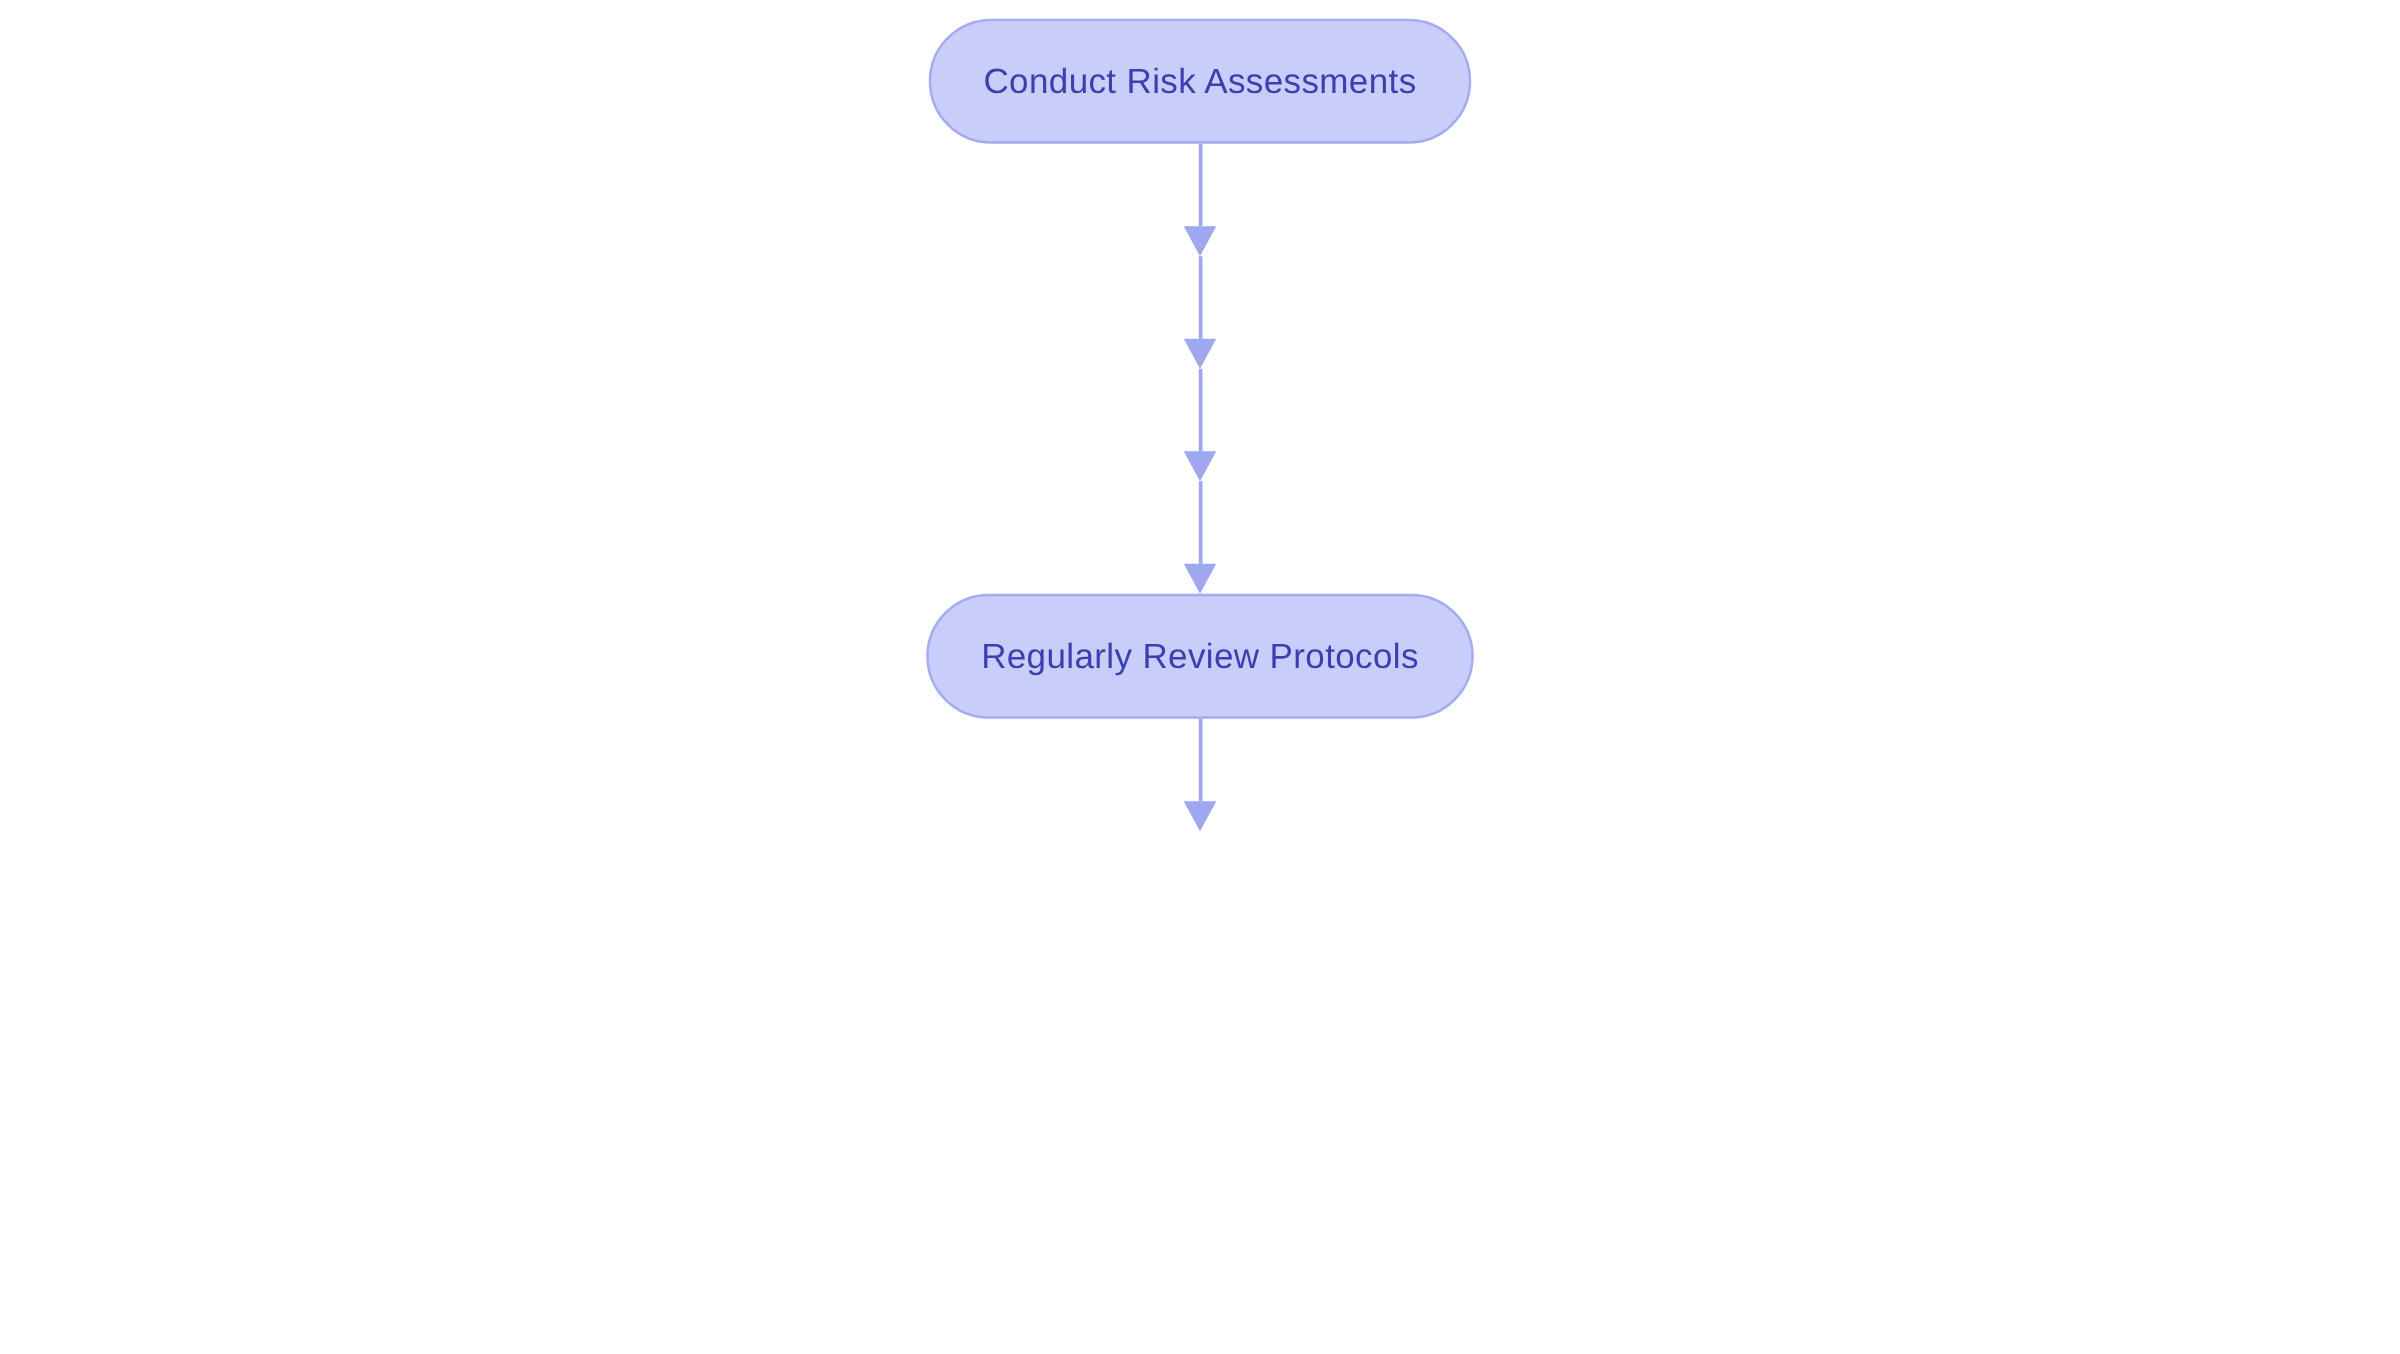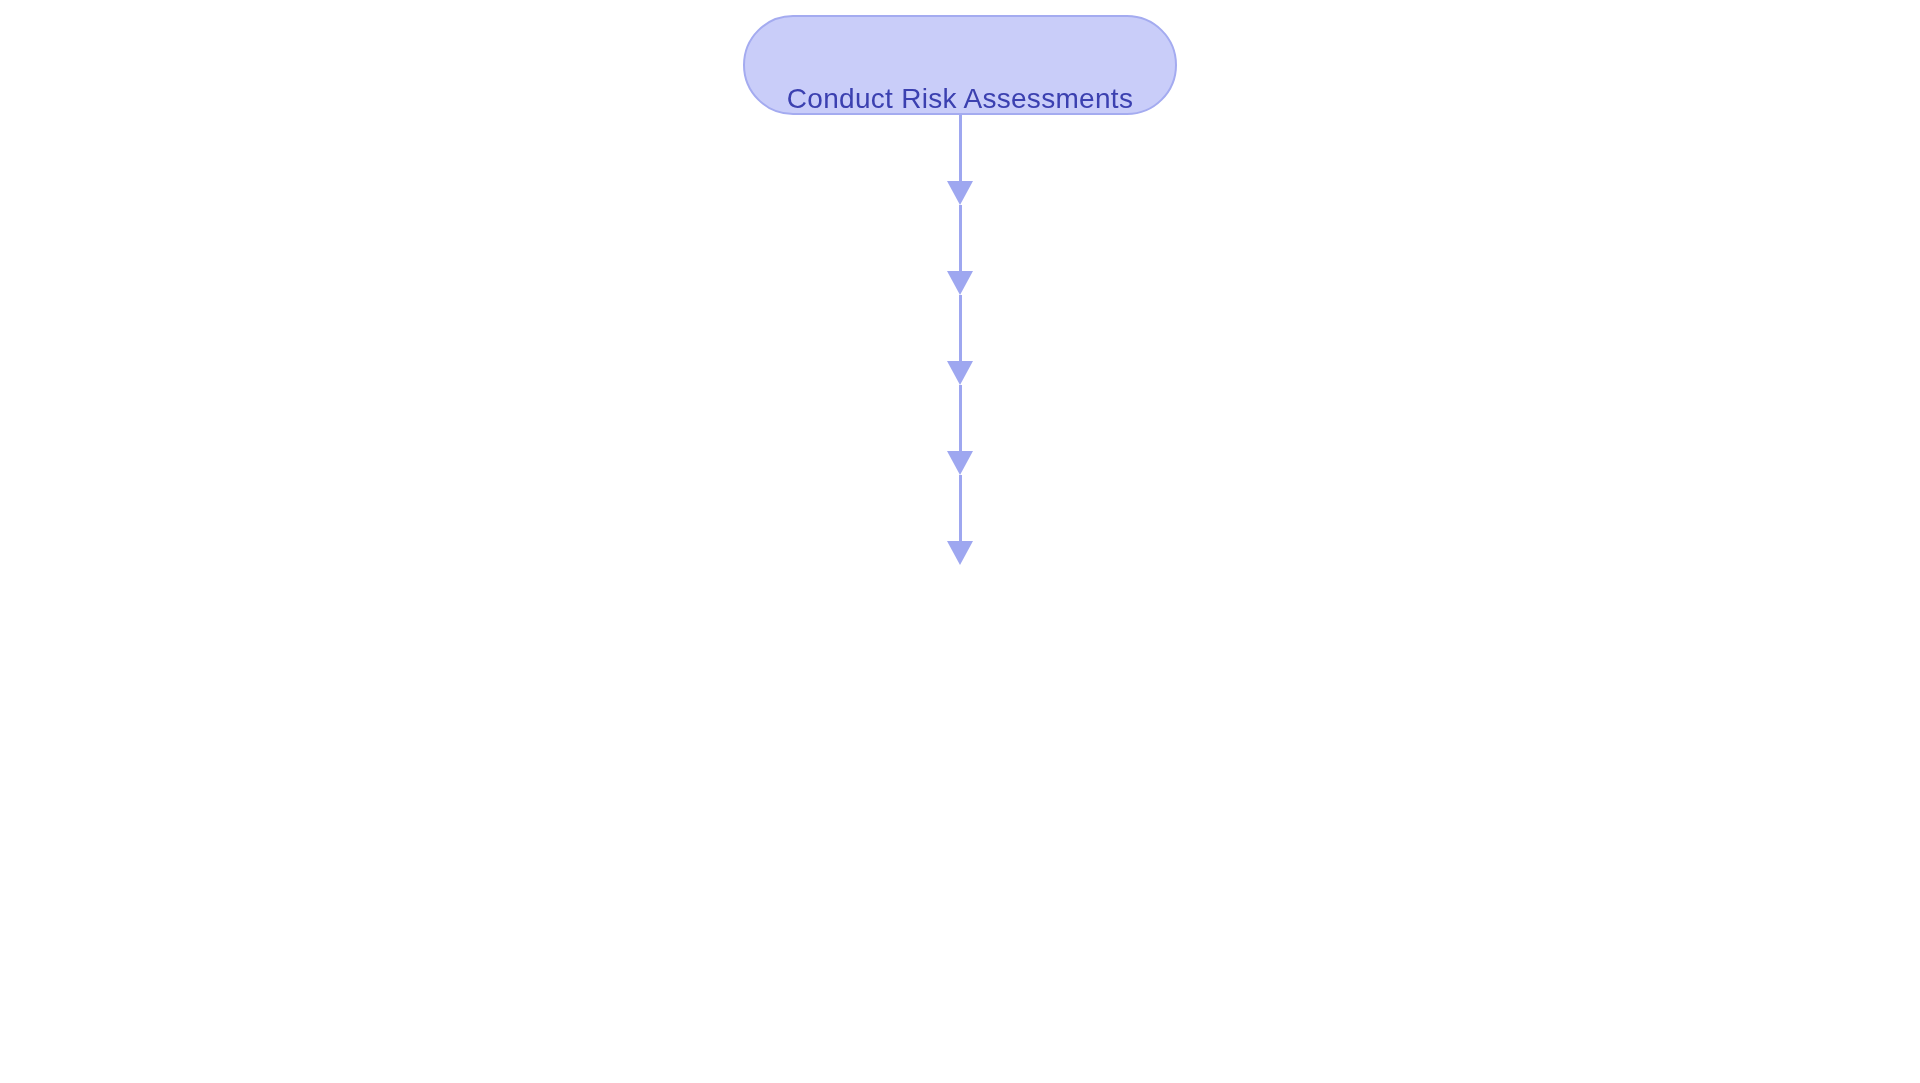--- a/index.html
+++ b/index.html
@@ -34,21 +34,21 @@
     align-items: center;
   }
   .node {
     height: 100px;
     min-width: 330px;
     padding: 0 42px;
     border-radius: 50px;
     background: var(--node-fill);
     border: 2px solid var(--node-border);
     display: flex;
-    align-items: flex-end;
+    align-items: center;
     justify-content: center;
     flex: 0 0 auto;
   }
   .node-label {
     color: var(--node-text);
     font-size: 28px;
     font-weight: 400;
     letter-spacing: 0.3px;
     white-space: nowrap;
     line-height: 1;
@@ -100,20 +100,23 @@
     <div class="line"></div>
     <div class="head"></div>
   </div>
 
 
   <div class="connector">
     <div class="line"></div>
     <div class="head"></div>
   </div>
 
+  <div class="node">
+    <span class="node-label">Regularly Review Protocols</span>
+  </div>
 
   <div class="connector">
     <div class="line"></div>
     <div class="head"></div>
   </div>
 
 </div>
 </div>
 
 </body></html>

